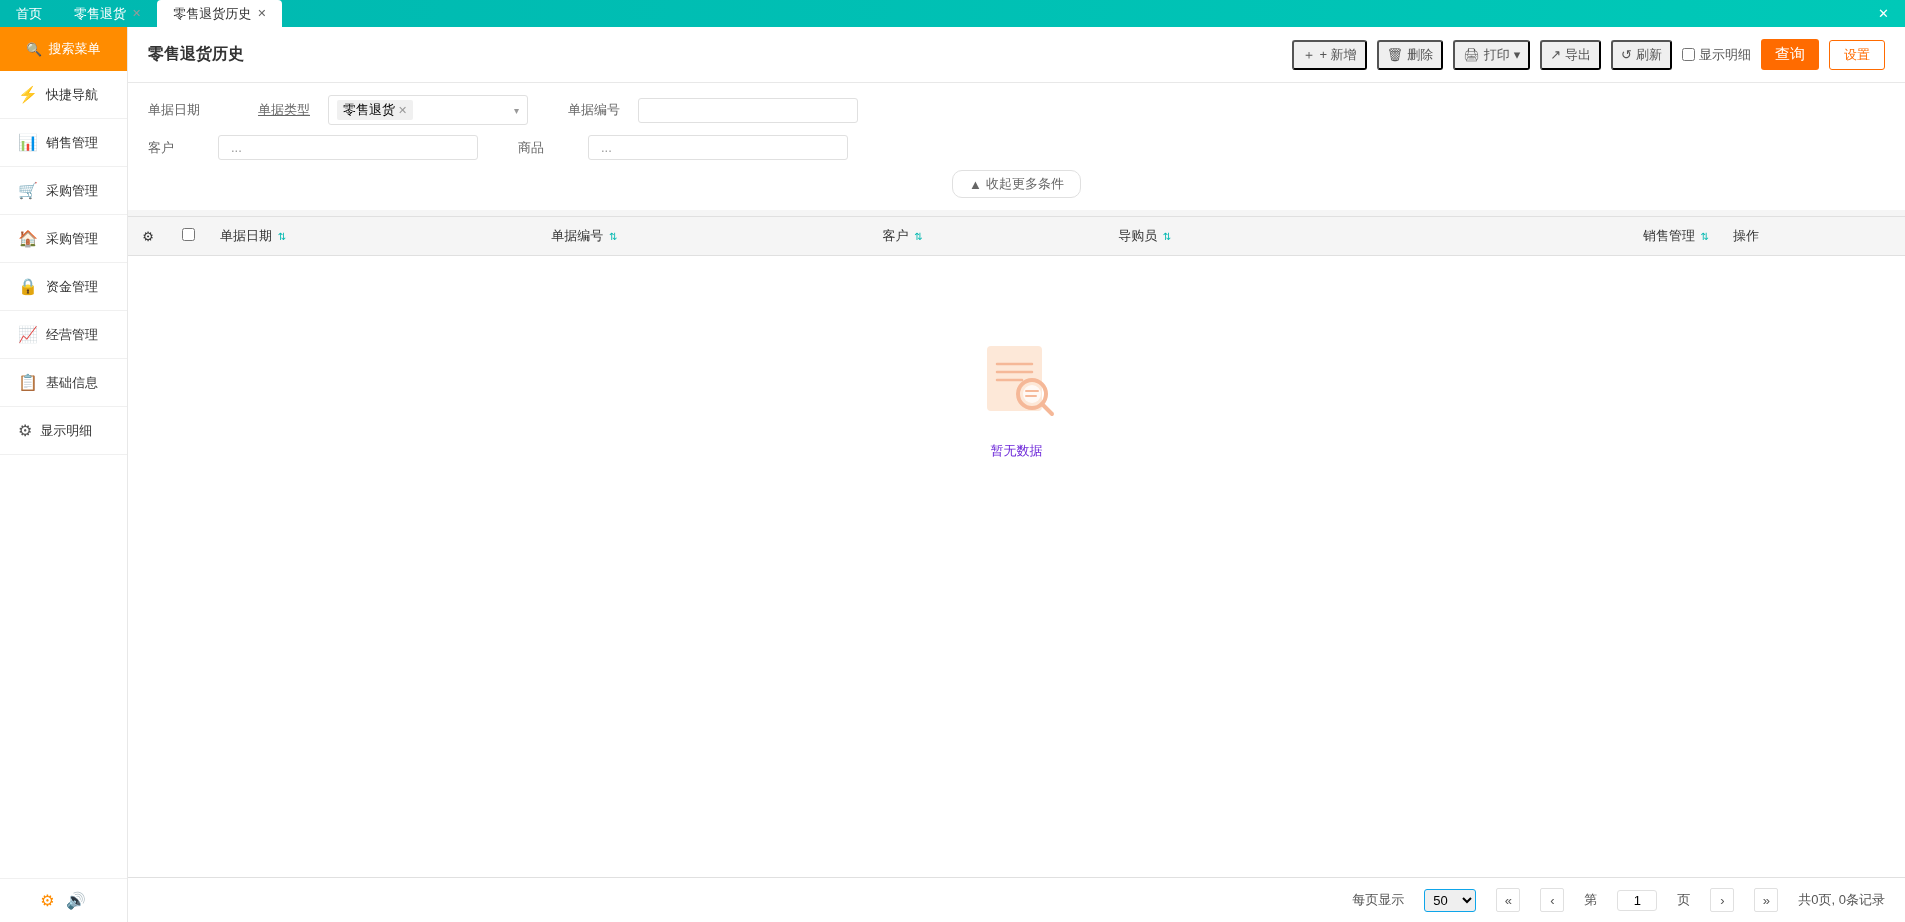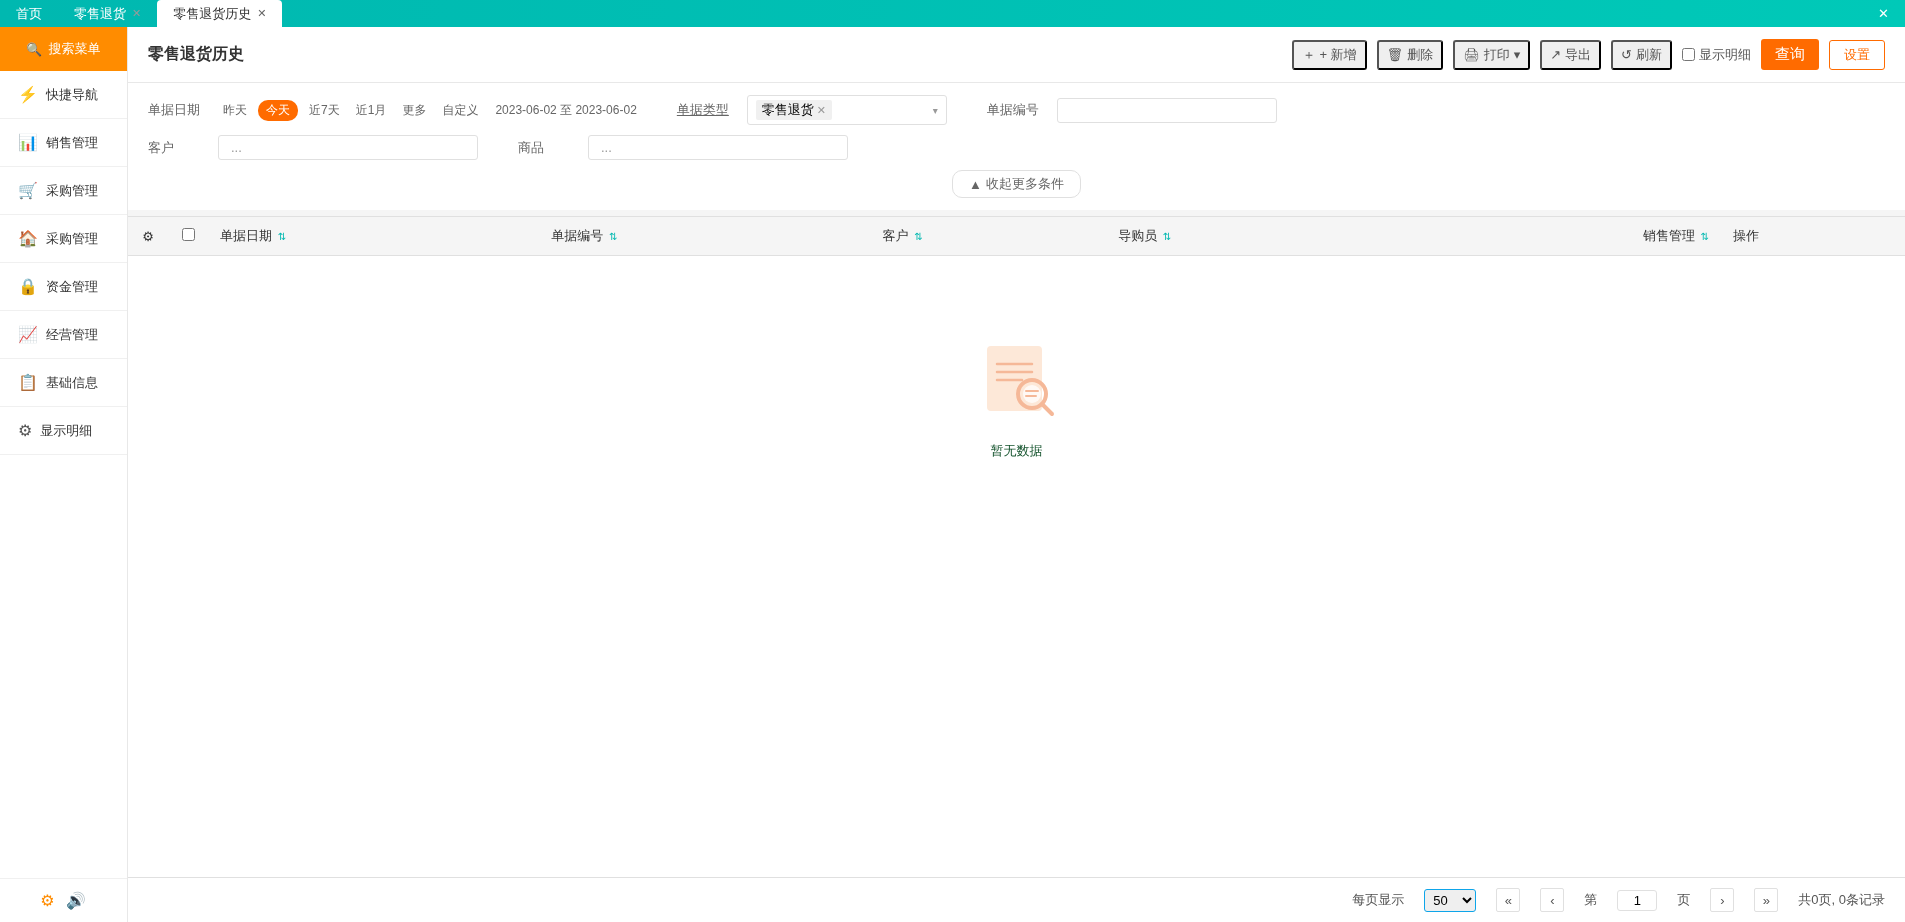--- a/index.html
+++ b/index.html
@@ -292,21 +292,21 @@
       align-items: center;
       justify-content: center;
       padding: 80px 0 40px;
       color: #999;
     }
     .empty-icon {
       width: 90px;
       height: 90px;
       margin-bottom: 16px;
     }
-    .empty-text { font-size: 13px; color: #14532d; }
+    .empty-text { font-size: 13px; color: #6d28d9; }
 
     
     .pagination-bar {
       background: #fff;
       border-top: 1px solid #e0e0e0;
       padding: 10px 20px;
       display: flex;
       align-items: center;
       justify-content: flex-end;
       gap: 20px;
@@ -438,29 +438,20 @@
           <span>显示明细</span>
         </div>
         <button class="btn-primary">查询</button>
         <button class="btn-setting">设置</button>
       </div>
     </div>
 
     <div class="filter-area">
       <div class="filter-row">
         <span class="filter-label">单据日期</span>
-        <div class="filter-date-options">
-          <span class="date-option">昨天</span>
-          <span class="date-option active">今天</span>
-          <span class="date-option">近7天</span>
-          <span class="date-option">近1月</span>
-          <span class="date-option">更多</span>
-          <span class="date-option">自定义</span>
-          <span class="date-range">2023-06-02 至 2023-06-02</span>
-        </div>
 
         <span style="margin-left:40px;text-decoration:underline;" class="filter-label">单据类型</span>
         <div class="filter-select">
           <div class="tag">
             <span>零售退货</span>
             <span class="x">✕</span>
           </div>
           <span class="arrow">▾</span>
         </div>
 

